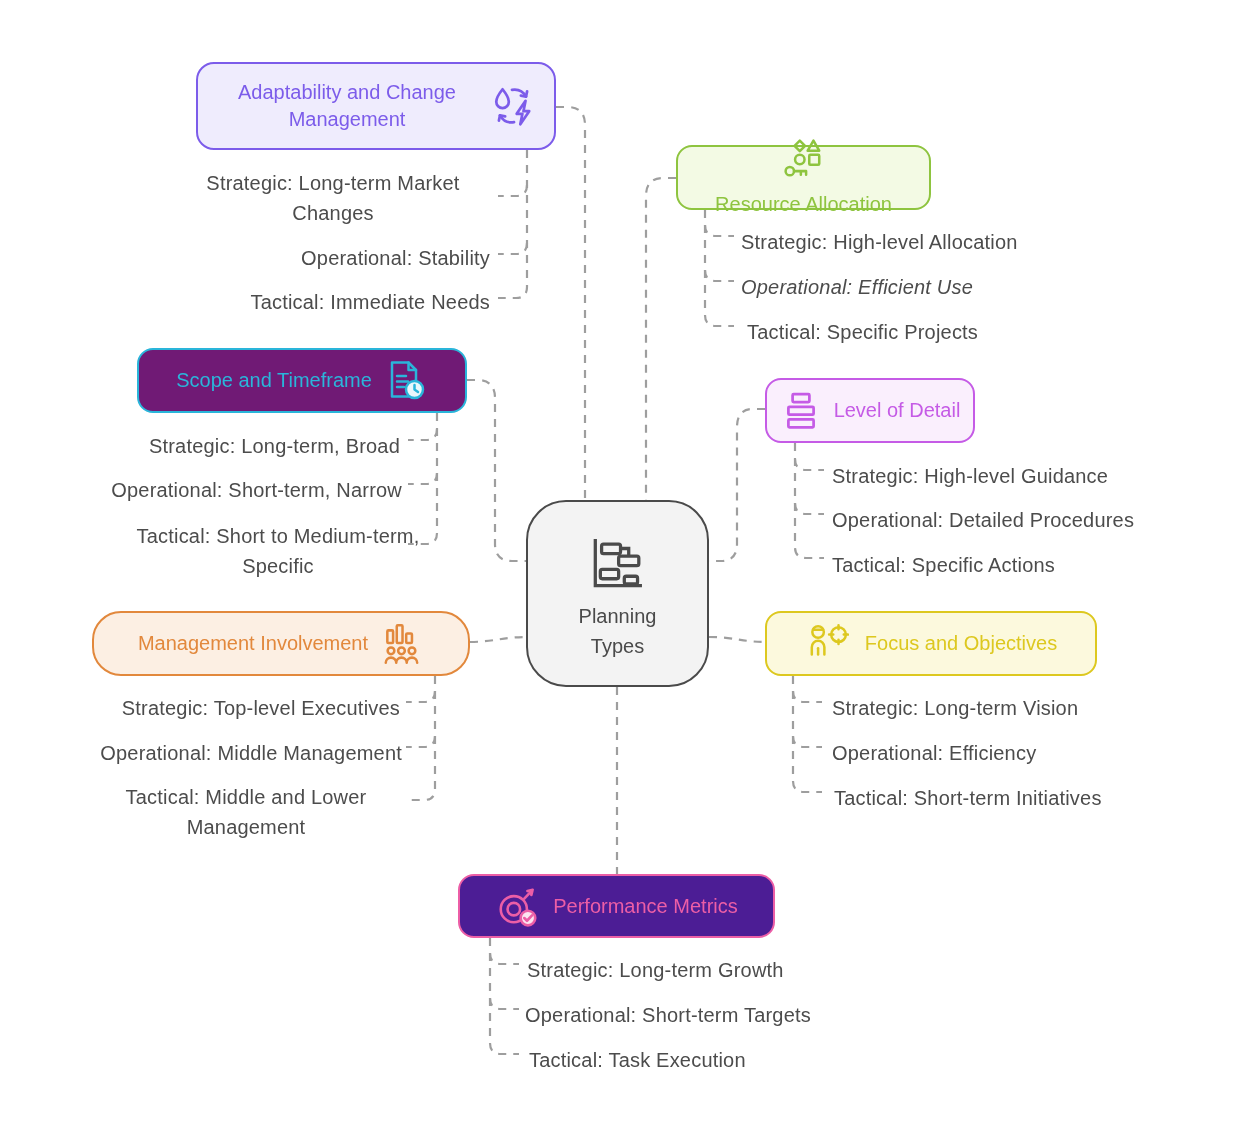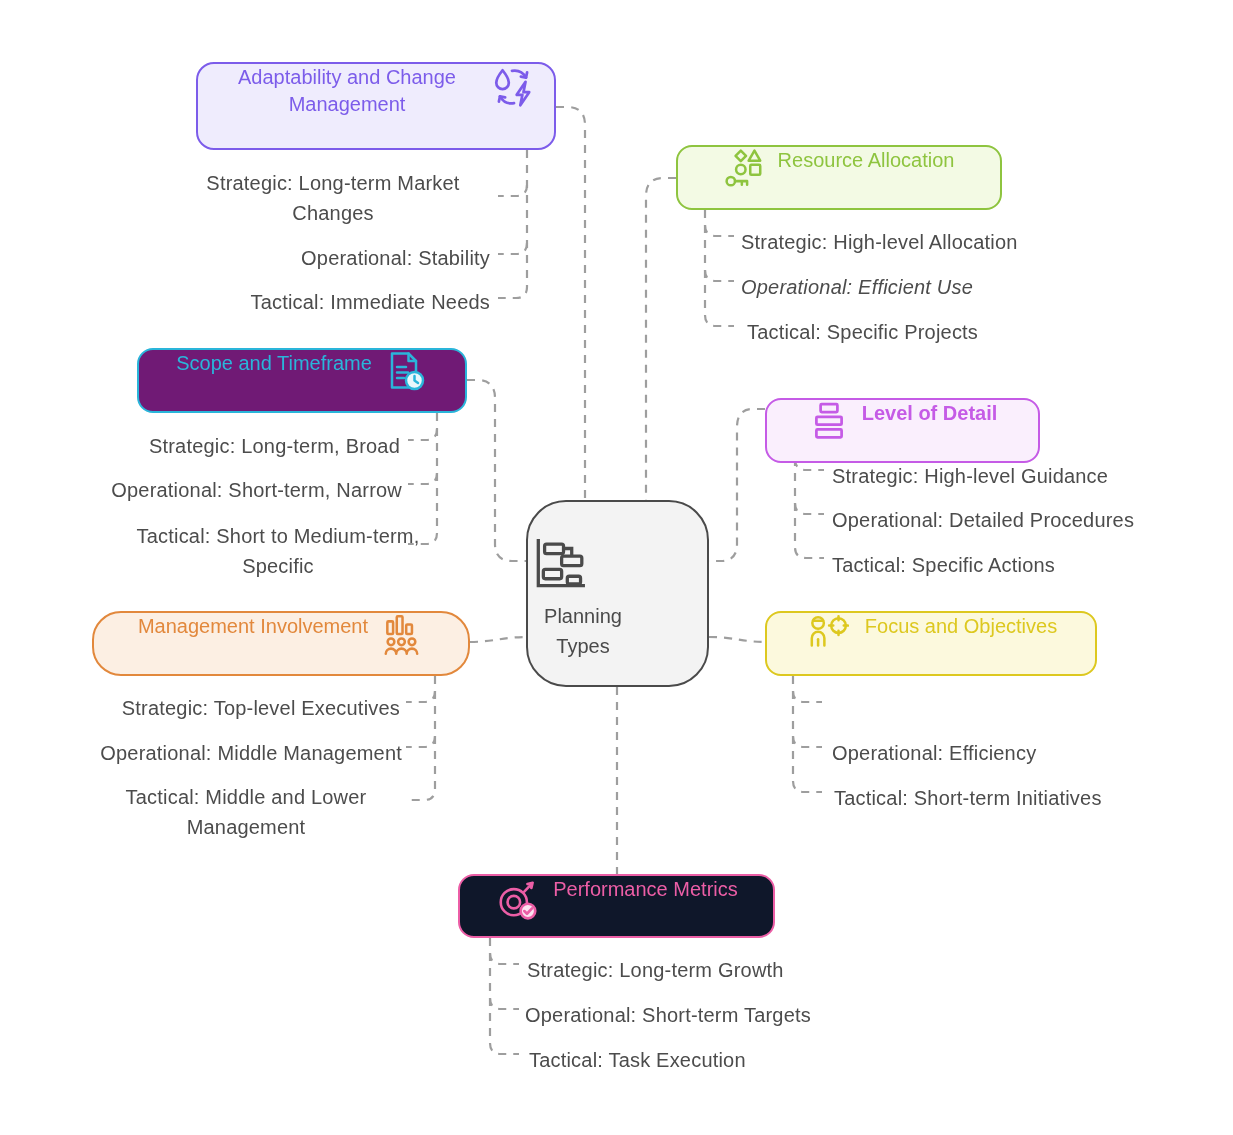--- a/index.html
+++ b/index.html
@@ -2,31 +2,31 @@
 <html><head>
 <meta charset="utf-8">
 <style>
   html,body{margin:0;padding:0;background:#ffffff;}
   #canvas{
     position:relative;width:1233px;height:1135px;background:#ffffff;
     font-family:"Liberation Sans", sans-serif;overflow:hidden;
   }
   #connector-layer{position:absolute;left:0;top:0;z-index:1;}
   .node{
-    position:absolute;z-index:2;display:flex;align-items:flex-start;justify-content:center;
+    position:absolute;z-index:2;display:flex;align-items:center;justify-content:center;
     gap:12px;border:2.5px solid #888;border-radius:16px;box-sizing:border-box;
     font-size:20px;line-height:27px;background:#fff;
   }
   .node .ttl{text-align:center;}
   .node svg{flex:0 0 auto;display:block;}
   #node-adaptability{left:196px;top:62px;width:360px;height:88px;border-radius:18px;}
   #node-adaptability .ttl{width:262px;}
-  #node-resource{left:676px;top:145px;width:326px;height:65px;}
+  #node-resource{left:676px;top:145px;width:255px;height:65px;flex-direction:column;}
   #node-scope{left:137px;top:348px;width:330px;height:65px;}
-  #node-detail{left:765px;top:398px;width:275px;height:65px;font-weight:bold;}
+  #node-detail{left:765px;top:378px;width:210px;height:65px;}
   #node-management{left:92px;top:611px;width:378px;height:65px;border-radius:29px;}
   #node-focus{left:765px;top:611px;width:332px;height:65px;}
   #node-performance{left:458px;top:874px;width:317px;height:64px;}
   #node-center{
     left:526px;top:500px;width:183px;height:187px;border-radius:40px;
     flex-direction:column;gap:9px;padding-top:8px;
   }
   #node-center .ttl{width:110px;line-height:30px;}
   .sub{
     position:absolute;z-index:2;font-size:20px;line-height:30px;color:#4c4c4c;
@@ -176,21 +176,21 @@
       <circle cx="12.5" cy="9.5" r="5.5"></circle>
       <path d="M7.8 7.5 h9.4"></path>
       <path d="M6.5 31 v-7 a6 6 0 0 1 12 0 v7"></path>
       <path d="M12.5 31 v-6"></path>
       <circle cx="32" cy="12" r="7"></circle>
       <path d="M32 3 v4 M32 17 v4 M23 12 h4 M37 12 h4"></path>
     </svg>
     <span class="ttl">Focus and Objectives</span>
   </div>
 
-  <div class="node" id="node-performance" style="border-color: rgb(236, 94, 166); background-color: #0f172a; color: rgb(236, 94, 166); --nfill: #fce4f1;">
+  <div class="node" id="node-performance" style="border-color: rgb(236, 94, 166); background-color: #4c1d95; color: rgb(236, 94, 166); --nfill: #fce4f1;">
     <svg width="46" height="46" viewBox="0 0 44 44" fill="none" stroke="currentColor" stroke-width="2.5" stroke-linecap="round" stroke-linejoin="round">
       <circle cx="18" cy="25" r="12.5"></circle>
       <circle cx="18" cy="25" r="6"></circle>
       <path d="M28 15 L36 6.5 M36 6.5 l-1.2 5 M36 6.5 l-5 1.2"></path>
       <circle class="punch" cx="31.5" cy="33.5" r="7"></circle>
       <path d="M28 33.5 l2.6 2.6 4.8 -5.2"></path>
     </svg>
     <span class="ttl">Performance Metrics</span>
   </div>
 
@@ -207,20 +207,21 @@
   <div class="sub s-d1 nw" style="color: rgb(76, 76, 76);">Strategic: High-level Guidance</div>
 
   <div class="sub s-s3" style="color: rgb(76, 76, 76);">Tactical: Short to Medium-term, Specific</div>
   <div class="sub s-d2 nw" style="color: rgb(76, 76, 76);">Operational: Detailed Procedures</div>
   <div class="sub s-d3 nw" style="color: rgb(76, 76, 76);">Tactical: Specific Actions</div>
 
   <div class="sub s-m1" style="color: rgb(76, 76, 76);">Strategic: Top-level Executives</div>
   <div class="sub s-m2" style="color: rgb(76, 76, 76);">Operational: Middle Management</div>
   <div class="sub s-m3" style="color: rgb(76, 76, 76);">Tactical: Middle and Lower Management</div>
 
+  <div class="sub s-f1 nw" style="color: rgb(76, 76, 76);">Strategic: Long-term Vision</div>
   <div class="sub s-f2 nw" style="color: rgb(76, 76, 76);">Operational: Efficiency</div>
   <div class="sub s-f3 nw" style="color: rgb(76, 76, 76);">Tactical: Short-term Initiatives</div>
 
   <div class="sub s-p1 nw" style="color: rgb(76, 76, 76);">Strategic: Long-term Growth</div>
   <div class="sub s-p2 nw" style="color: rgb(76, 76, 76);">Operational: Short-term Targets</div>
   <div class="sub s-p3 nw" style="color: rgb(76, 76, 76);">Tactical: Task Execution</div>
 
 </div>
 
 </body></html>

